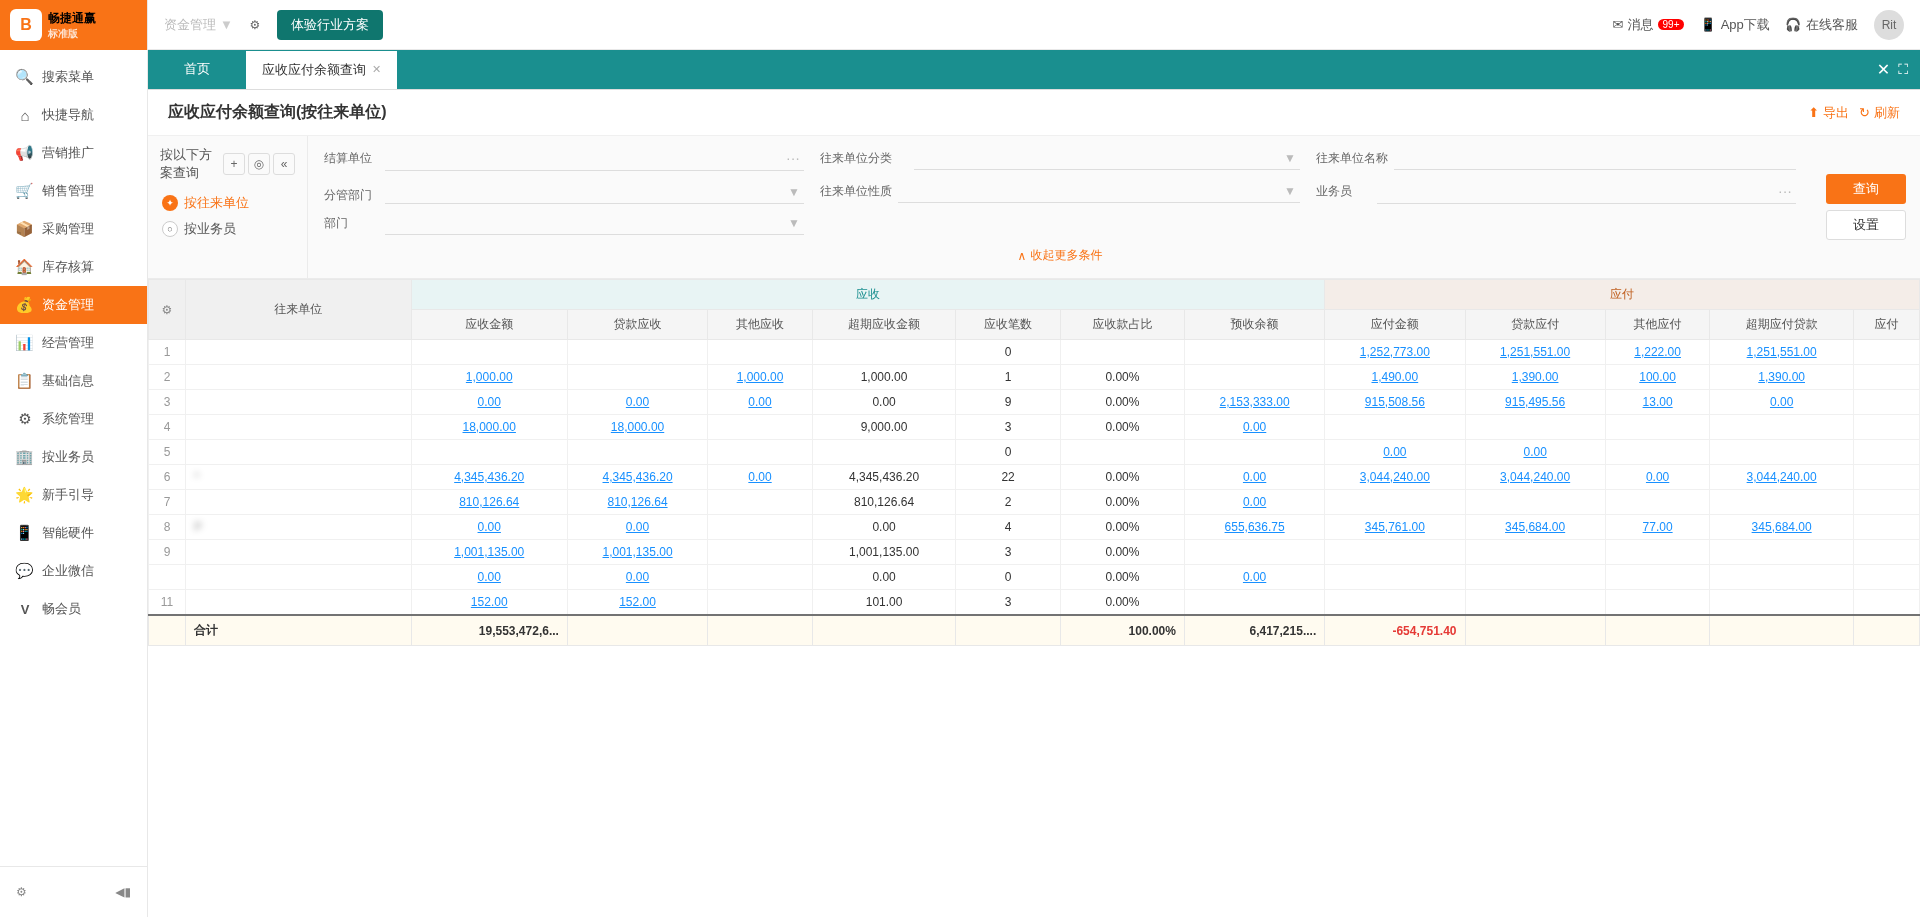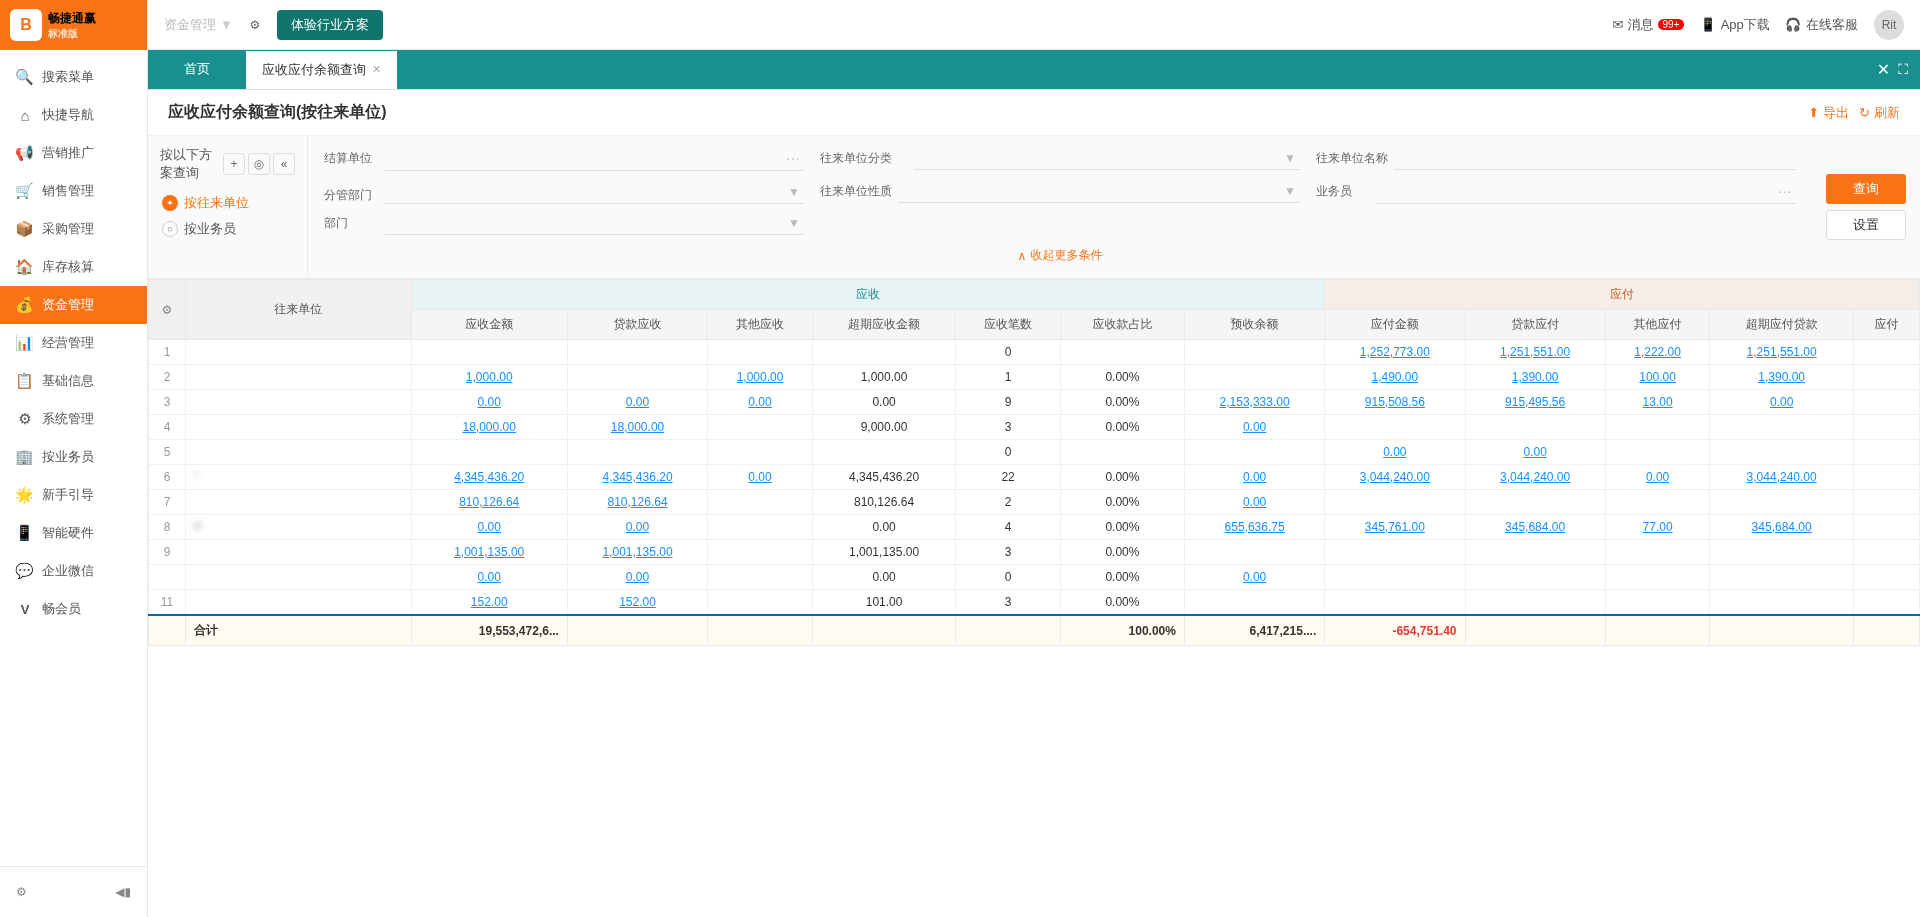--- a/index.html
+++ b/index.html
@@ -56,21 +56,21 @@
     .query-mode-item.active { color: #f97316; }
 
     
     .table-container { flex: 1; overflow: auto; }
     table { width: 100%; border-collapse: collapse; font-size: 12px; }
     thead tr th { background: #f5f5f5; border: 1px solid #e8e8e8; padding: 6px 8px; text-align: center; color: #555; font-weight: normal; white-space: nowrap; position: sticky; top: 0; z-index: 10; }
     thead tr.group-header th { background: #f0f0f0; }
     tbody tr td { border: 1px solid #f0f0f0; padding: 5px 8px; text-align: center; color: #333; white-space: nowrap; }
     tbody tr td.text-link { color: #1890ff; text-decoration: underline; cursor: pointer; }
     tbody tr td.left-align { text-align: left; }
-    .table-footer { background: #fffbf0; border-top: 2px solid #0369a1; }
+    .table-footer { background: #fffbf0; border-top: 2px solid #737373; }
     .table-footer td { font-weight: bold; padding: 6px 8px; text-align: right; color: #333; border: 1px solid #e8e8e8; }
     .settings-icon { width: 20px; height: 20px; display: flex; align-items: center; justify-content: center; cursor: pointer; color: #888; }
     
     
     .query-btn { background: #f97316; color: white; border: none; padding: 6px 20px; border-radius: 3px; cursor: pointer; font-size: 13px; width: 80px; }
     .set-btn { background: white; color: #333; border: 1px solid #ddd; padding: 5px 20px; border-radius: 3px; cursor: pointer; font-size: 13px; width: 80px; }
 
     .scrollbar-thin::-webkit-scrollbar { width: 6px; height: 6px; }
     .scrollbar-thin::-webkit-scrollbar-track { background: #f1f1f1; }
     .scrollbar-thin::-webkit-scrollbar-thumb { background: #ccc; border-radius: 3px; }

